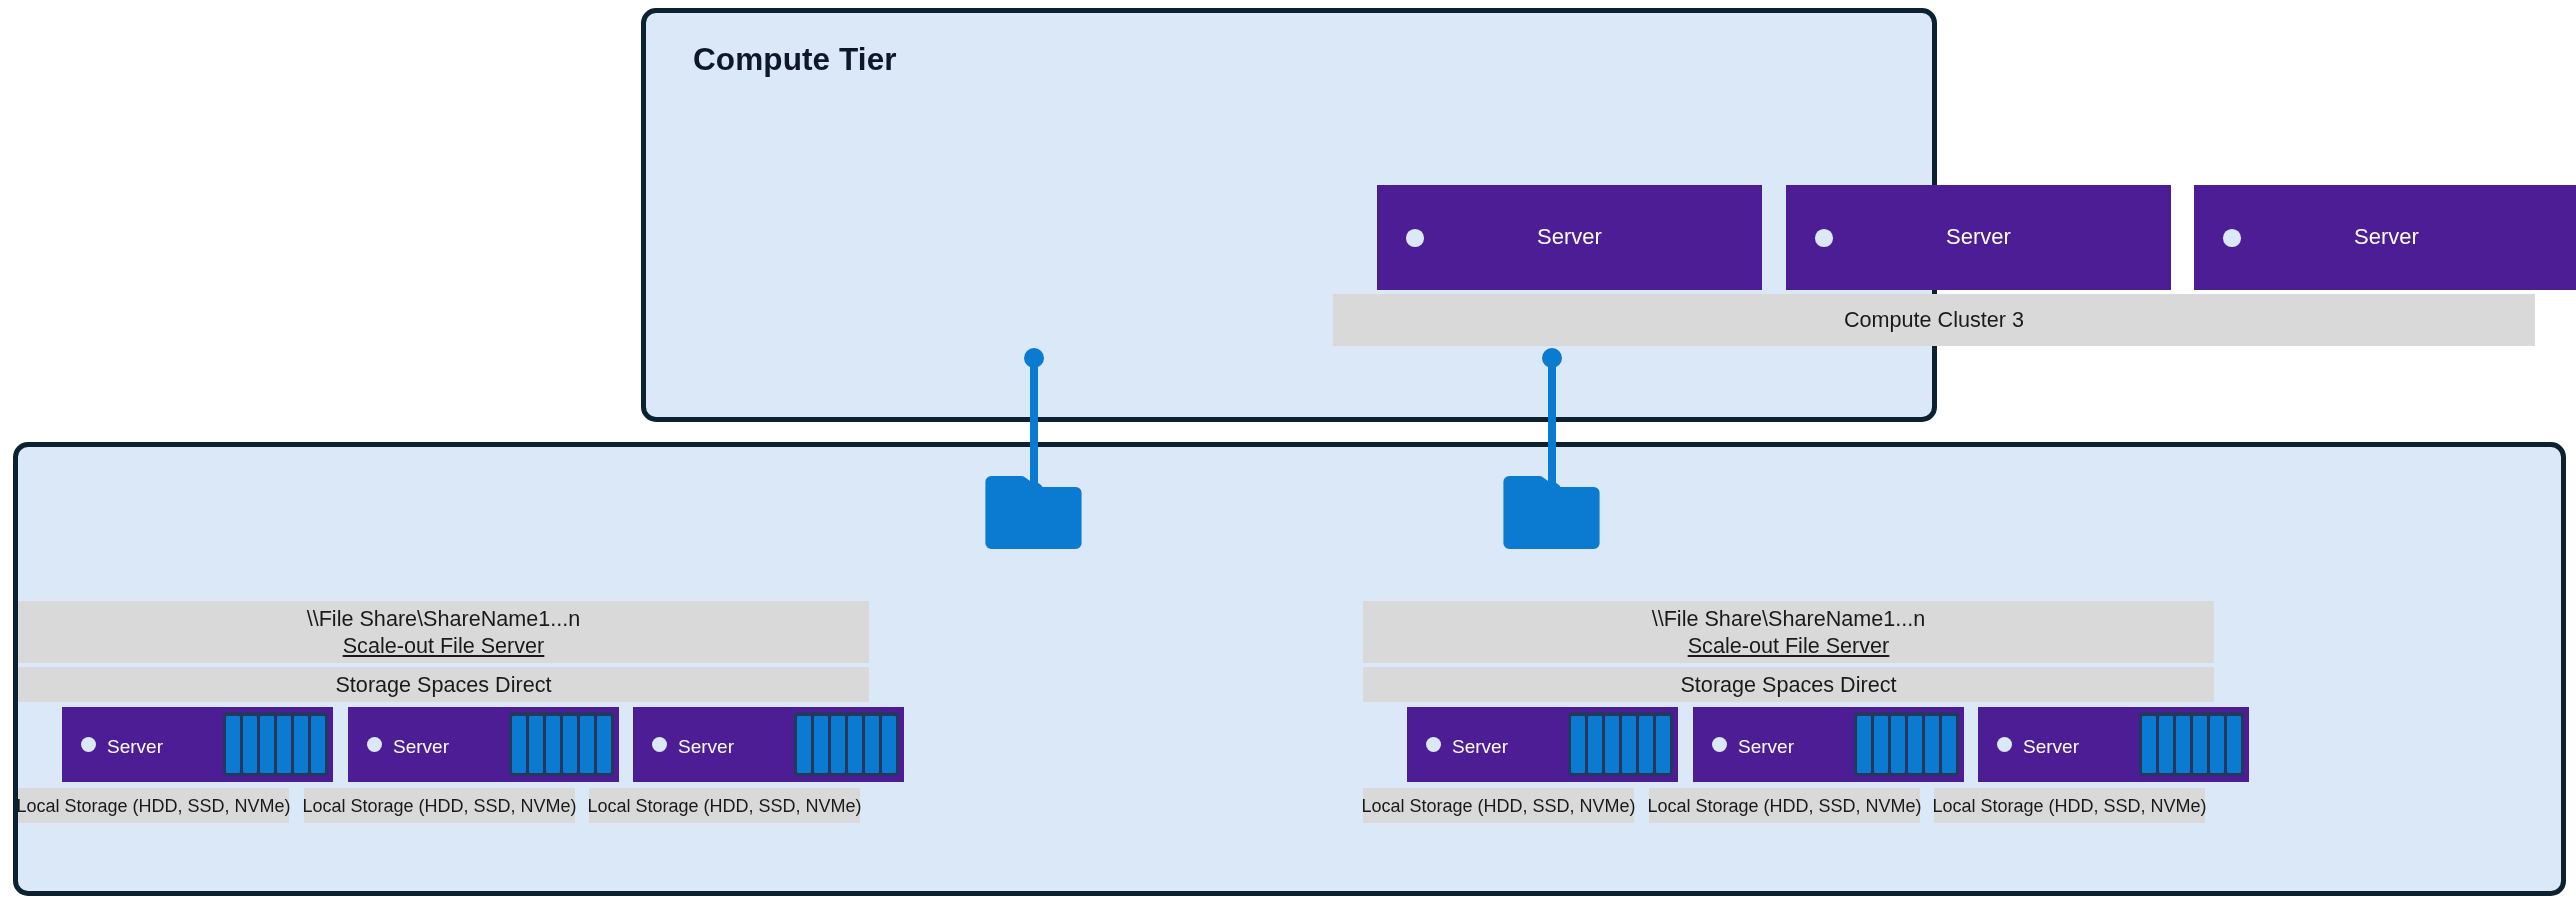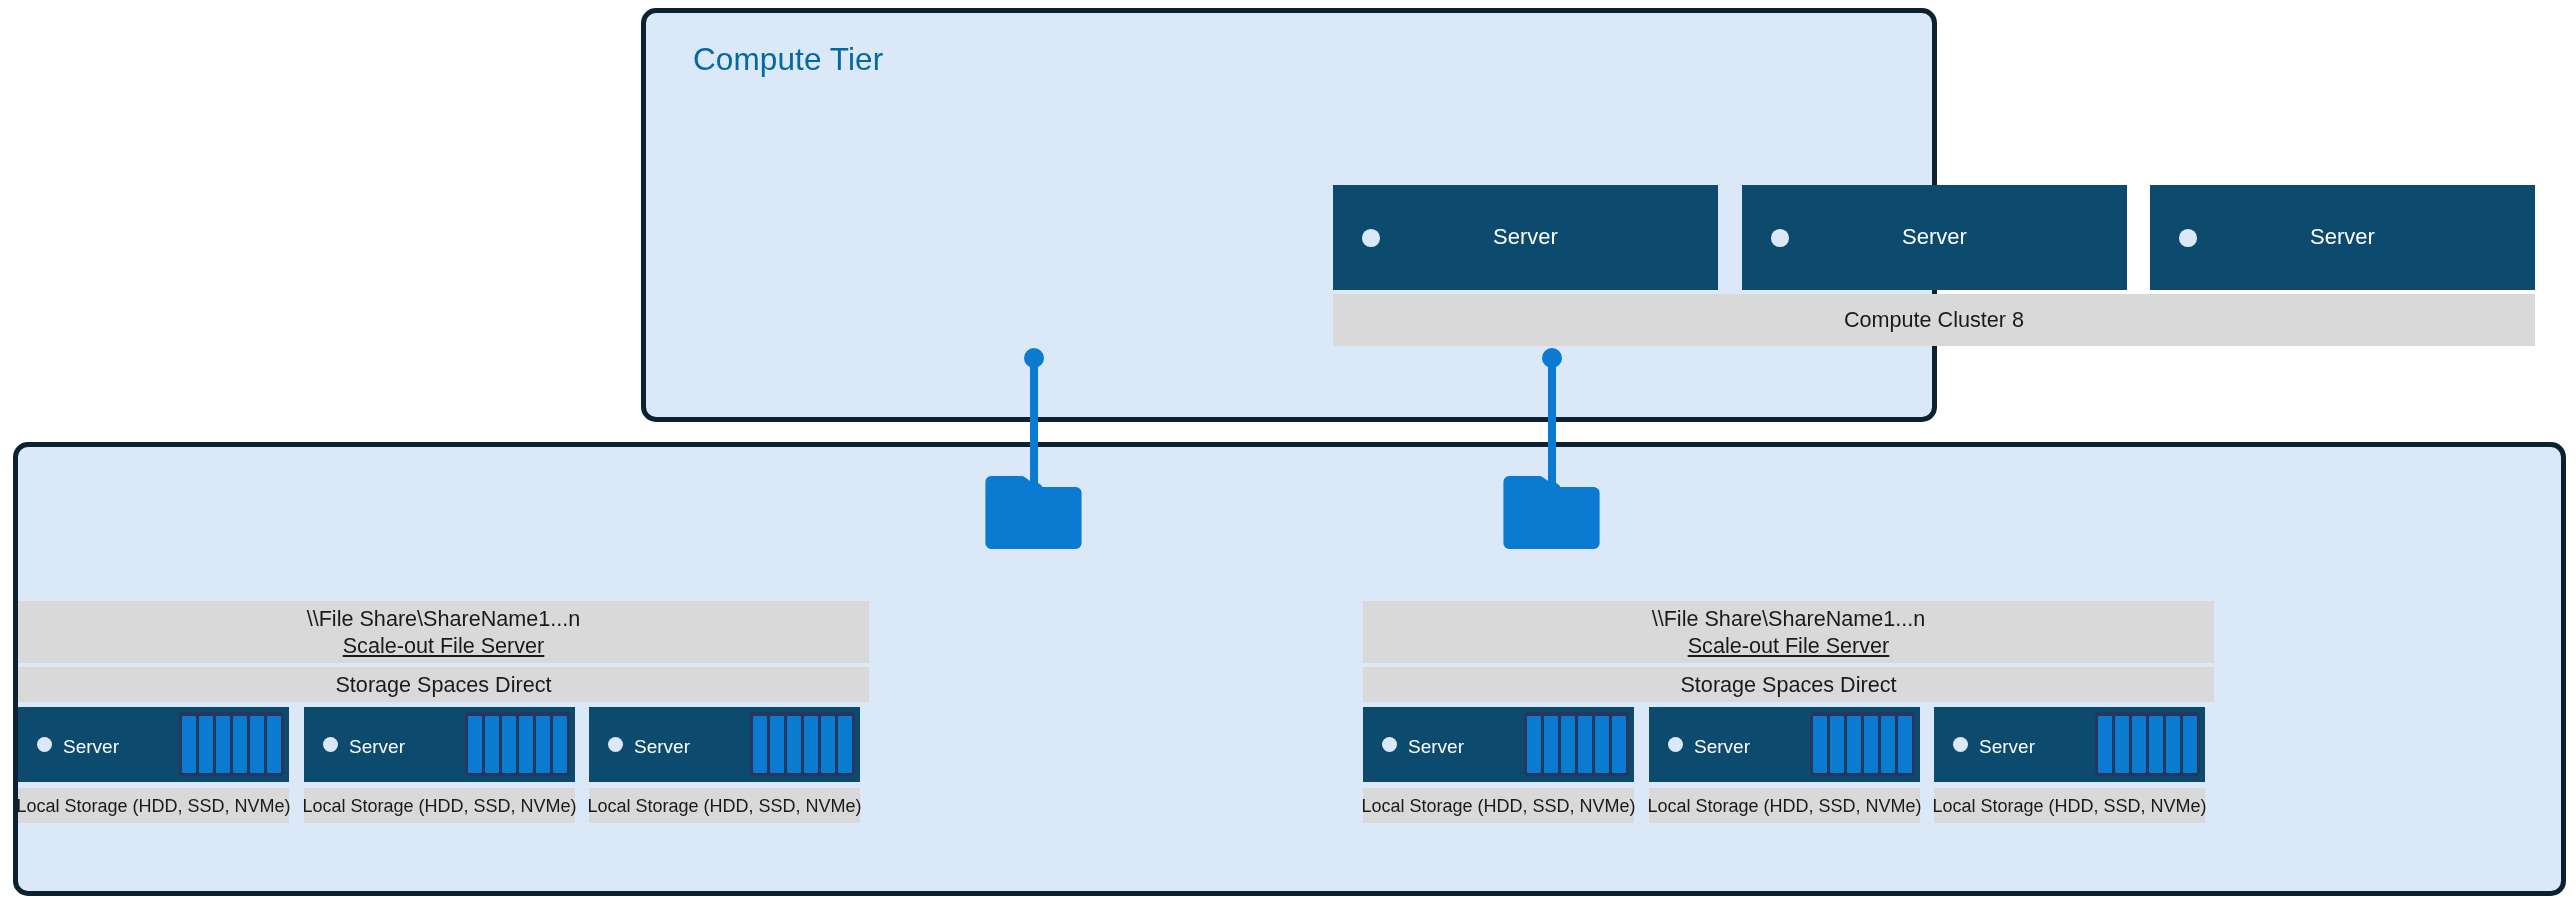--- a/index.html
+++ b/index.html
@@ -35,23 +35,23 @@
   }
   #storage-tier {
     left: 13px;
     top: 442px;
     width: 2553px;
     height: 454px;
   }
 
   .tier-title {
     position: absolute;
-    color: #0369a1;
+    color: #0f172a;
     font-size: 31.5px;
-    font-weight: 400;
+    font-weight: 700;
     letter-spacing: 0.1px;
     white-space: nowrap;
   }
   #compute-title { left: 47px; top: 28px; }
   #storage-title { left: 45px; top: 86px; }
 
   
   .band {
     position: absolute;
     background: #d9d9d9;
@@ -64,22 +64,23 @@
   .band-label {
     font-size: 21.6px;
     font-weight: 400;
     white-space: nowrap;
     line-height: 1;
   }
 
   
   .server-box {
     position: absolute;
-    background: #0c4a6e;
+    background: #4c1d95;
     box-sizing: border-box;
+    margin-left: 44px;
   }
   .server-dot {
     position: absolute;
     background: #dbe8f7;
     border-radius: 50%;
   }
   .server-label {
     position: absolute;
     color: #ffffff;
     font-size: 22px;
@@ -214,21 +215,21 @@
       <span class="server-dot"></span>
       <span class="server-label">Server</span>
     </div>
 
     <div class="server-box compute-server" id="compute-server-2">
       <span class="server-dot"></span>
       <span class="server-label">Server</span>
     </div>
 
     <div class="band" id="compute-cluster-band">
-      <span class="band-label">Compute Cluster 8</span>
+      <span class="band-label">Compute Cluster 3</span>
     </div>
   </div>
 
   <div class="tier-box" id="storage-tier">
 
 
     <div class="storage-group" id="storage-group-0">
 
       <div class="band stack-band stack-band-0" style="left:0px; width:851px;">
         <span class="band-label">\\File Share\ShareName1...n</span>

